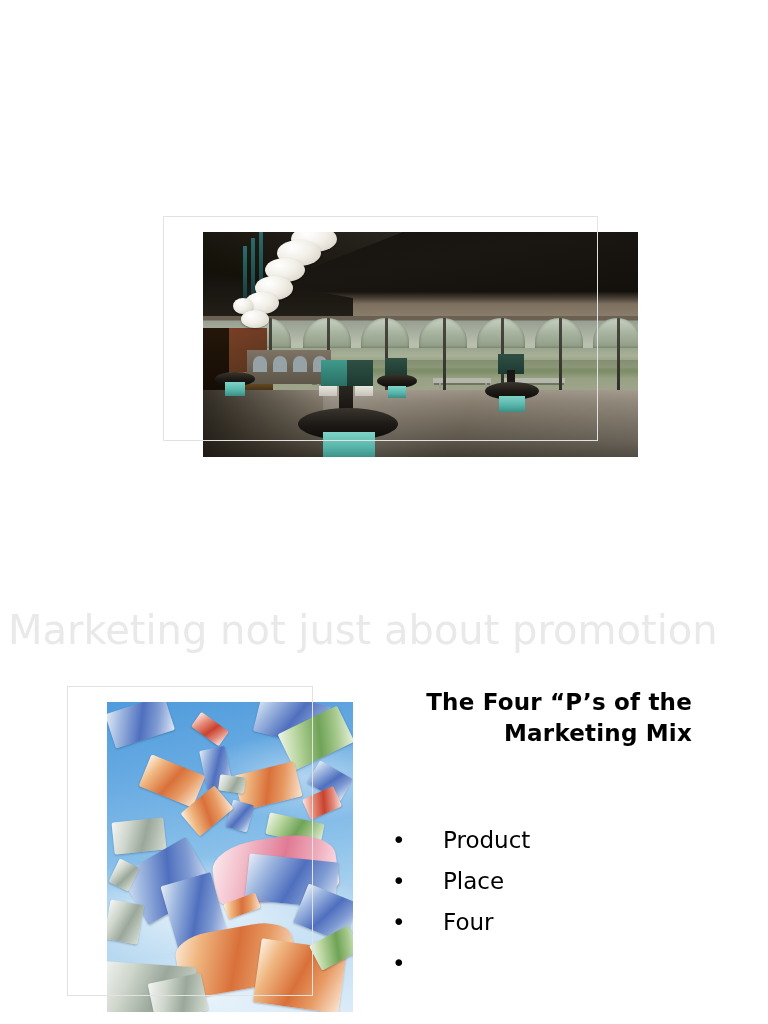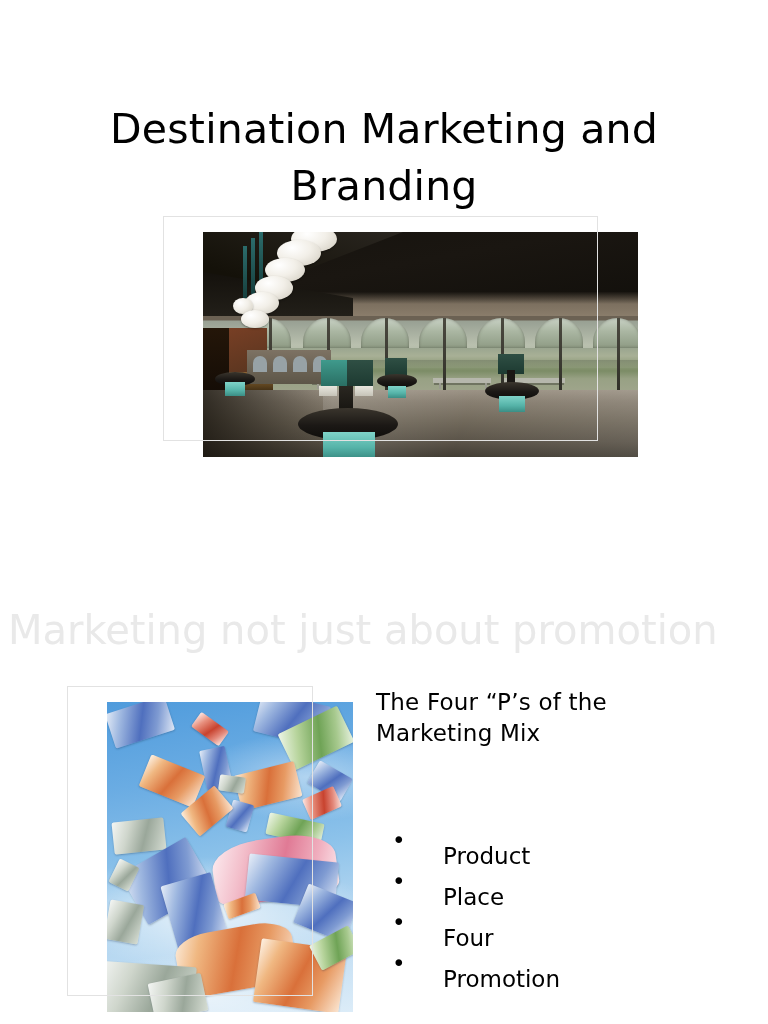--- a/index.html
+++ b/index.html
@@ -198,24 +198,24 @@
     font-size: 40px;
     line-height: 52px;
     color: #e9e9e9;
     white-space: nowrap;
   }
   #four-ps-heading {
     position: absolute;
     left: 376px;
     top: 156px;
     width: 316px;
-    text-align: left;
+    text-align: right;
     font-size: 23px;
     line-height: 31px;
-    font-weight: normal;
+    font-weight: bold;
     letter-spacing: 0.2px;
   }
   #ps-list {
     position: absolute;
     left: 392px;
     top: 312px;
     width: 330px;
     margin: 0;
     padding: 0;
     list-style: none;
@@ -230,21 +230,21 @@
     position: absolute;
     left: 0;
     top: 0;
     width: 14px;
     font-size: 23px;
     line-height: 32px;
   }
   #ps-list li .txt {
     position: absolute;
     left: 51px;
-    top: 16px;
+    top: 0;
   }
 
   
   #money-photo {
     position: absolute;
     left: 67px;
     top: 174px;
     width: 246px;
     height: 310px;
     overflow: hidden;
@@ -292,21 +292,20 @@
     box-sizing: border-box;
     border: 1px solid #e2e2e2;
     pointer-events: none;
   }
 </style>
 </head>
 <body>
 
 <section id="slide-one">
 
-  <h1 id="slide-title">Destination Marketing and Branding</h1>
 
   <figure id="hall-photo">
     <div class="hp" id="hp-ceiling"></div>
     <div class="hp" id="hp-ceiling-slope"></div>
     <div class="hp" id="hp-wallband"></div>
     <div class="hp" id="hp-wallband-shadow"></div>
     <div class="hp" id="hp-overhang"></div>
     <div class="hp" id="hp-windowwall"></div>
 
     <div class="hp hp-arch" style="left:40px;"></div>
@@ -403,21 +402,20 @@
     <li>
       <span class="bullet">•</span>
       <span class="txt">Place</span>
     </li>
     <li>
       <span class="bullet">•</span>
       <span class="txt">Four</span>
     </li>
     <li>
       <span class="bullet">•</span>
-      <span class="txt">Promotion</span>
     </li>
   </ul>
 
   <figure id="money-photo">
     <div class="mn" id="money-cloud-a"></div>
     <div class="mn" id="money-cloud-b"></div>
     <div class="mn" id="money-cloud-c"></div>
 
     <div class="mn note note-blue20" style="left:2px;   top:2px;   width:62px; height:36px; transform:rotate(-18deg);"></div>
     <div class="mn note note-blue20" style="left:150px; top:-4px;  width:70px; height:42px; transform:rotate(14deg);"></div>

